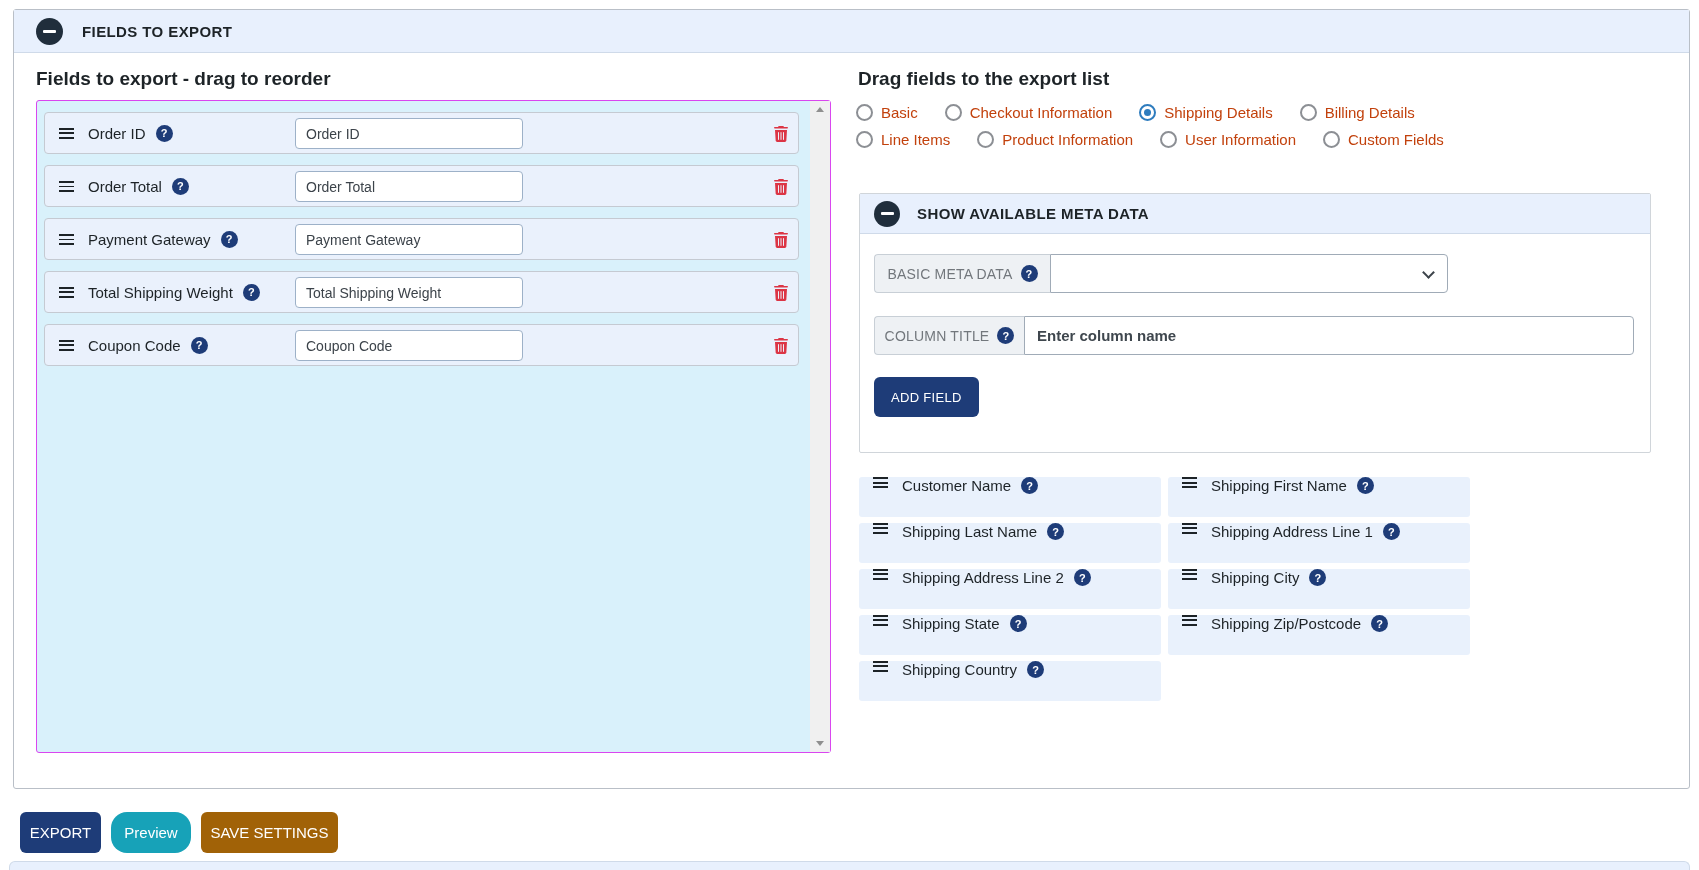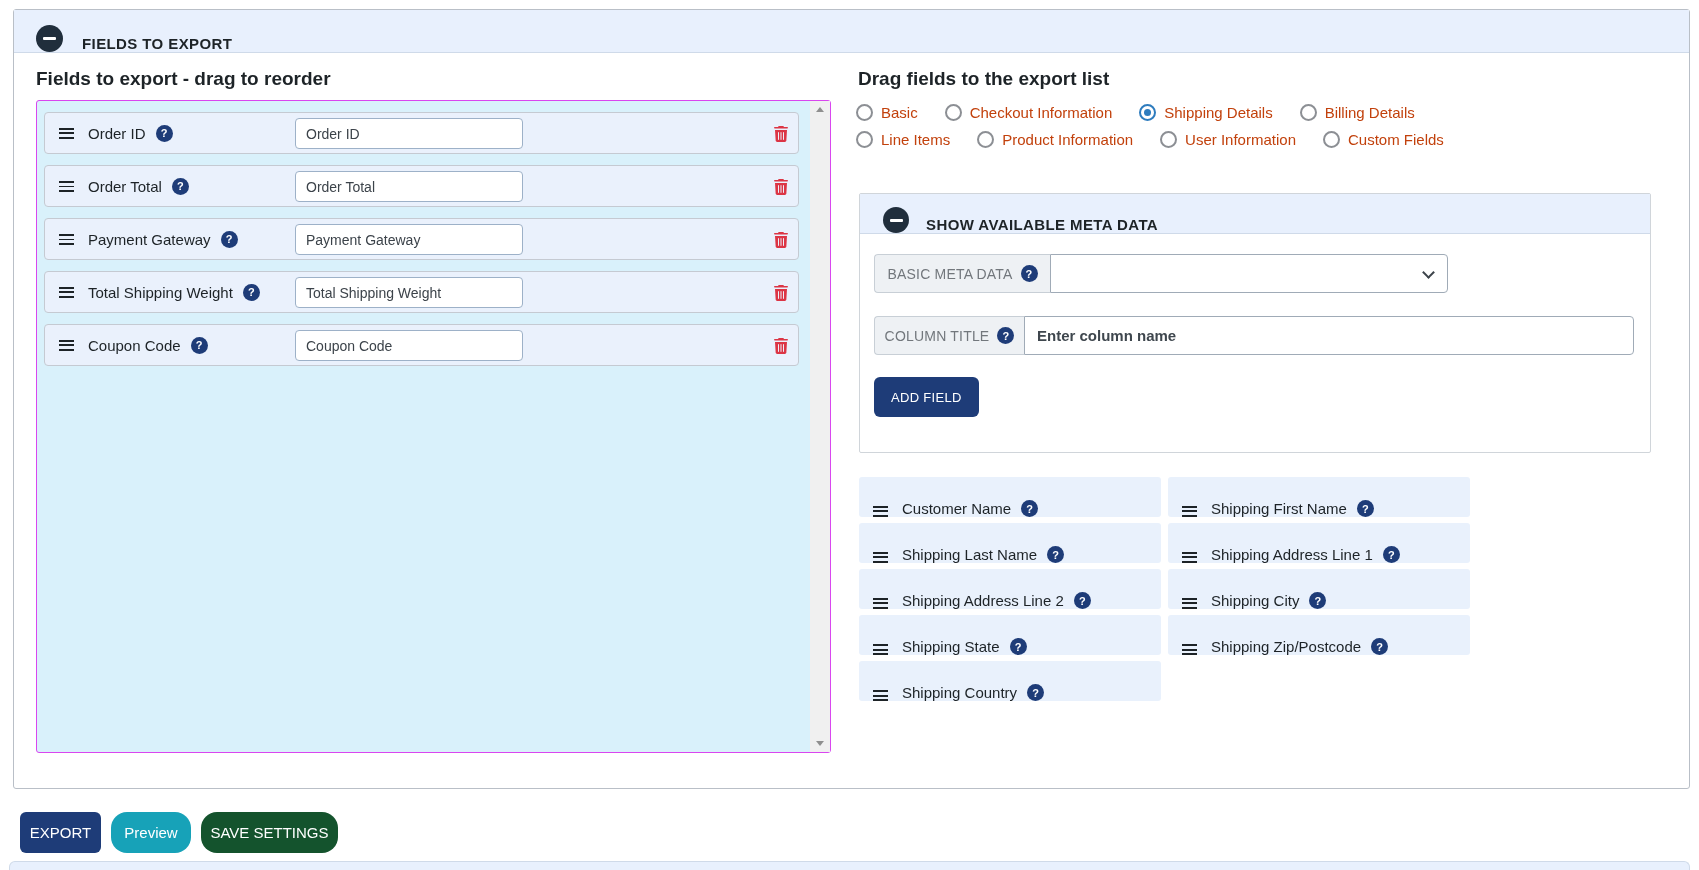--- a/index.html
+++ b/index.html
@@ -4,21 +4,21 @@
 <style>
   * { margin:0; padding:0; box-sizing:border-box; }
   html,body { width:1699px; height:870px; background:#ffffff;
     font-family:"Liberation Sans", sans-serif; color:#1d2327; overflow:hidden; }
   body { position:relative; }
 
   
   .card { position:absolute; left:13px; top:9px; width:1677px; height:780px;
     background:#fff; border:1px solid #b9bfc7; border-radius:3px; }
   .section-header { height:43px; background:#e8f0fd; border-bottom:1px solid #cfdae9;
-    display:flex; align-items:flex-end; padding-left:22px; gap:19px; }
+    display:flex; align-items:center; padding-left:22px; gap:19px; }
   .minus-circle { width:27px; height:27px; border-radius:50%; background:#202e3c;
     position:relative; flex:0 0 auto; cursor:pointer; }
   .minus-circle::after { content:""; position:absolute; left:7px; top:12px;
     width:13px; height:3px; background:#fff; border-radius:1px; }
   .section-title { font-size:15px; font-weight:700; letter-spacing:.4px; color:#1d2327; }
 
   .panel-heading { position:absolute; font-size:19px; font-weight:700; color:#1d2327; }
 
   
   .list-wrap { position:absolute; left:36px; top:100px; width:795px; height:653px;
@@ -57,21 +57,21 @@
   .radio-dot { width:17px; height:17px; border-radius:50%; border:2px solid #8c8f94;
     background:#fff; position:relative; flex:0 0 auto; }
   .radio-dot.checked { border-color:#2e7cbe; }
   .radio-dot.checked::after { content:""; position:absolute; left:3px; top:3px;
     width:7px; height:7px; border-radius:50%; background:#2e7cbe; }
   .radio-label { font-size:15px; color:#c2410c; }
 
   
   .meta-box { position:absolute; left:859px; top:193px; width:792px; height:260px;
     background:#fff; border:1px solid #d0d5da; border-radius:2px; }
-  .meta-box .section-header { height:40px; padding-left:23px; gap:17px; }
+  .meta-box .section-header { height:40px; padding-left:14px; gap:17px; }
   .meta-box .minus-circle { width:26px; height:26px; }
   .meta-box .minus-circle::after { left:6.5px; top:11.5px; }
   .ig-row { position:absolute; left:14px; display:flex; height:39px; }
   .ig-row.basic { top:60px; } .ig-row.column { top:122px; }
   .ig-label { background:#eef1f4; border:1px solid #c8cfd6; border-right:none;
     border-radius:4px 0 0 4px; display:flex; align-items:center; justify-content:center;
     gap:8px; font-size:14px; color:#72777c; letter-spacing:.2px; }
   .ig-label.w-basic { width:176px;text-align:center; } .ig-label.w-col { width:150px; }
   .select-wrap { position:relative; width:398px; }
   .meta-select { width:100%; height:39px; border:1px solid #a0abb7; border-radius:0 4px 4px 0;
@@ -84,28 +84,28 @@
   .col-input::placeholder { color:#3f474e; font-weight:700; opacity:1; }
   .btn { border:none; cursor:pointer; color:#fff; border-radius:6px;
     font-family:"Liberation Sans",sans-serif; }
   .add-field { position:absolute; left:14px; top:183px; height:40px; padding:0 17px;
     background:#1e3c78; font-size:13px; letter-spacing:.3px; }
 
   
   .fields-grid { position:absolute; left:859px; top:477px; width:612px;
     display:grid; grid-template-columns:302px 302px; column-gap:7px; row-gap:6px; }
   .tile { height:40px; background:#e9f1fc; border-radius:3px; display:flex;
-    align-items:flex-end; padding:0 14px; cursor:grab; }
+    align-items:flex-start; padding:0 14px; cursor:grab; }
   .tile .fe-label { margin-left:14px; }
 
   
   .ft-btn { position:absolute; top:812px; height:41px; font-size:15px; }
   .btn-export { left:20px; width:81px; background:#1e3c78; }
   .btn-preview { left:111px; width:80px; background:#17a2b8;border-radius:16px; }
-  .btn-save { left:201px; width:137px; background:#14532d;border-radius:16px; }
+  .btn-save { left:201px; width:137px; background:#a16207; }
 
   
   .bottom-strip { position:absolute; left:9px; top:861px; width:1681px; height:9px;
     background:#e8f0fd; border:1px solid #cfdae9; border-bottom:none;
     border-radius:6px 6px 0 0; cursor:pointer; }
 </style>
 </head>
 <body>
 
 <div class="card">

